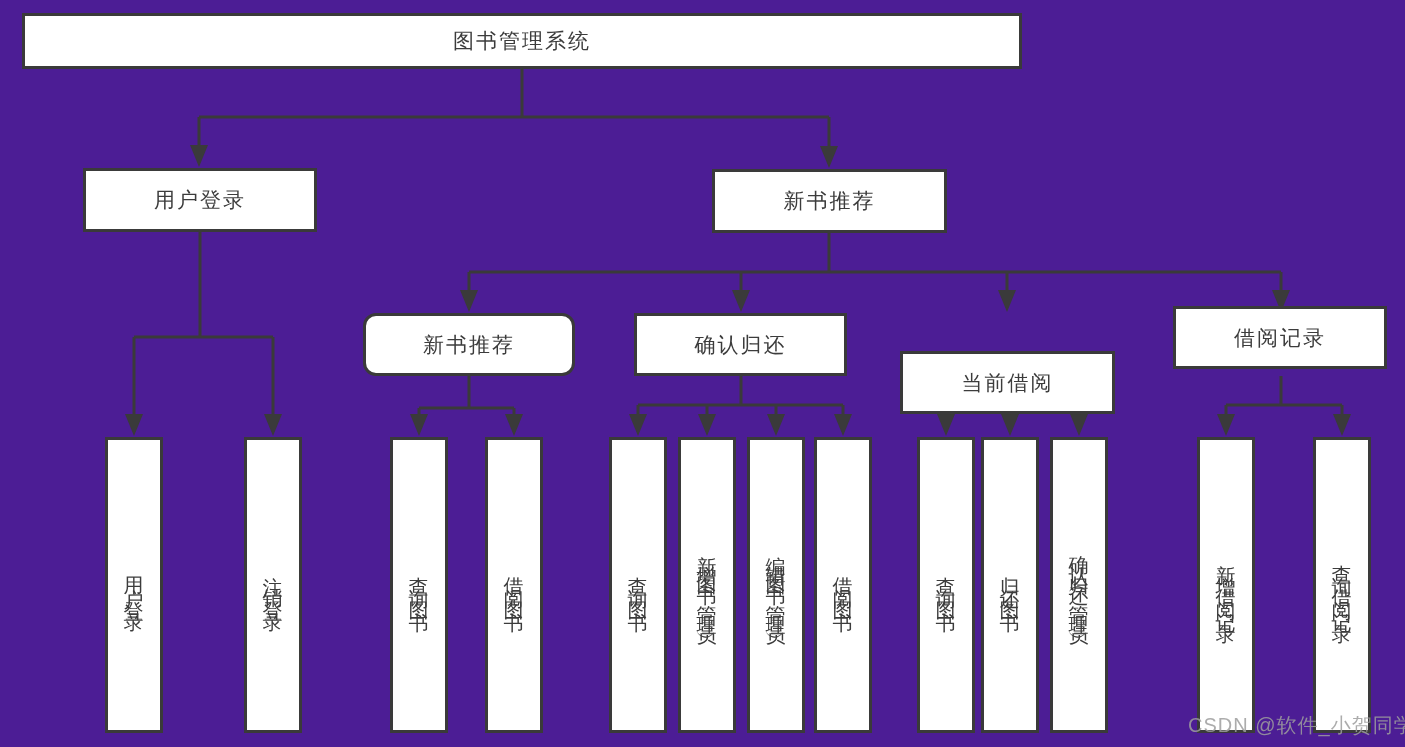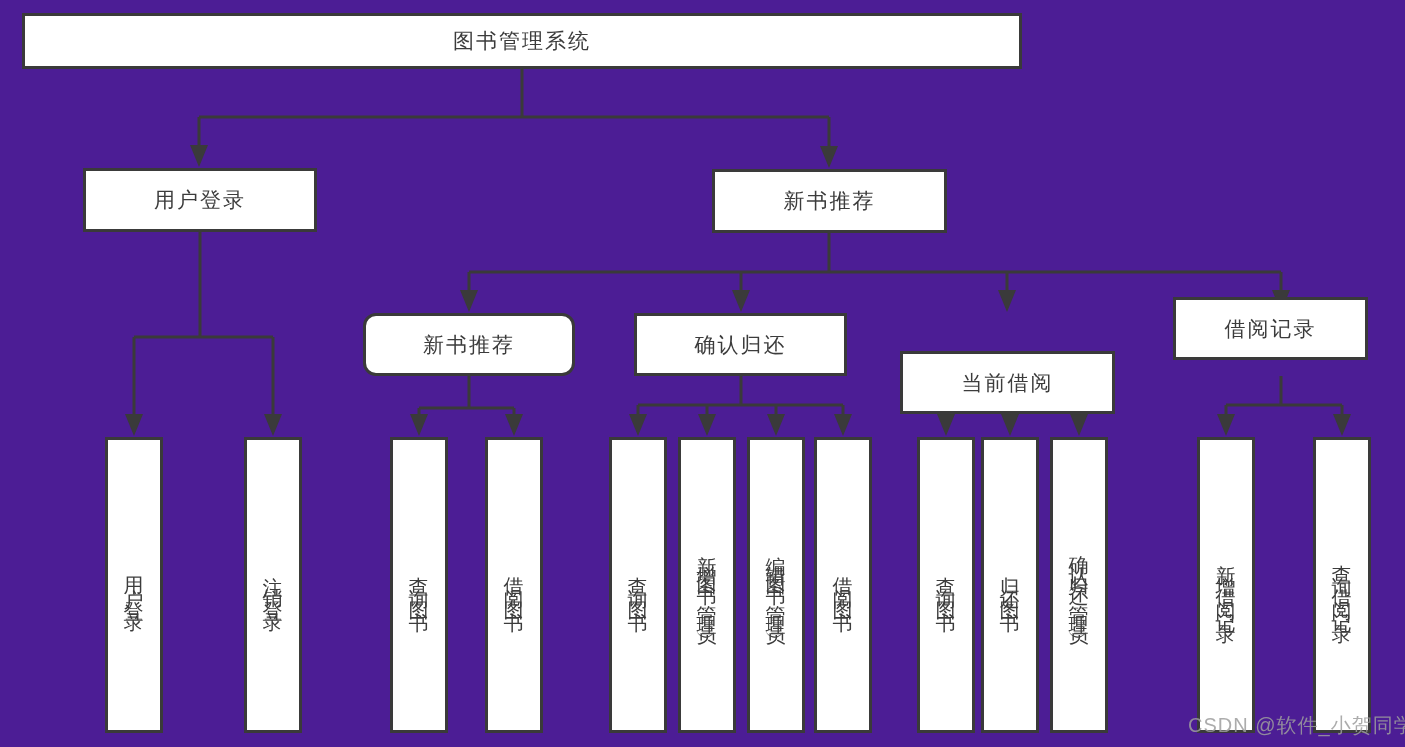--- a/index.html
+++ b/index.html
@@ -137,21 +137,21 @@
 
   <div class="box" style="left:363px; top:313px; width:212px; height:63px;border-radius:13px;">
     <span class="hlabel">新书推荐</span>
   </div>
   <div class="box" style="left:634px; top:313px; width:213px; height:63px;">
     <span class="hlabel">确认归还</span>
   </div>
   <div class="box" style="left:900px; top:313px; width:215px; height:63px;margin-top:38px;">
     <span class="hlabel">当前借阅</span>
   </div>
-  <div class="box" style="left:1173px; top:297px; width:195px; height:63px;">
+  <div class="box" style="left:1173px; top:306px; width:214px; height:63px;">
     <span class="hlabel">借阅记录</span>
   </div>
 
   <div class="box leaf" style="left:105px;">
     <span class="vlabel">用户登录</span>
   </div>
   <div class="box leaf" style="left:244px;">
     <span class="vlabel">注销登录</span>
   </div>
 

